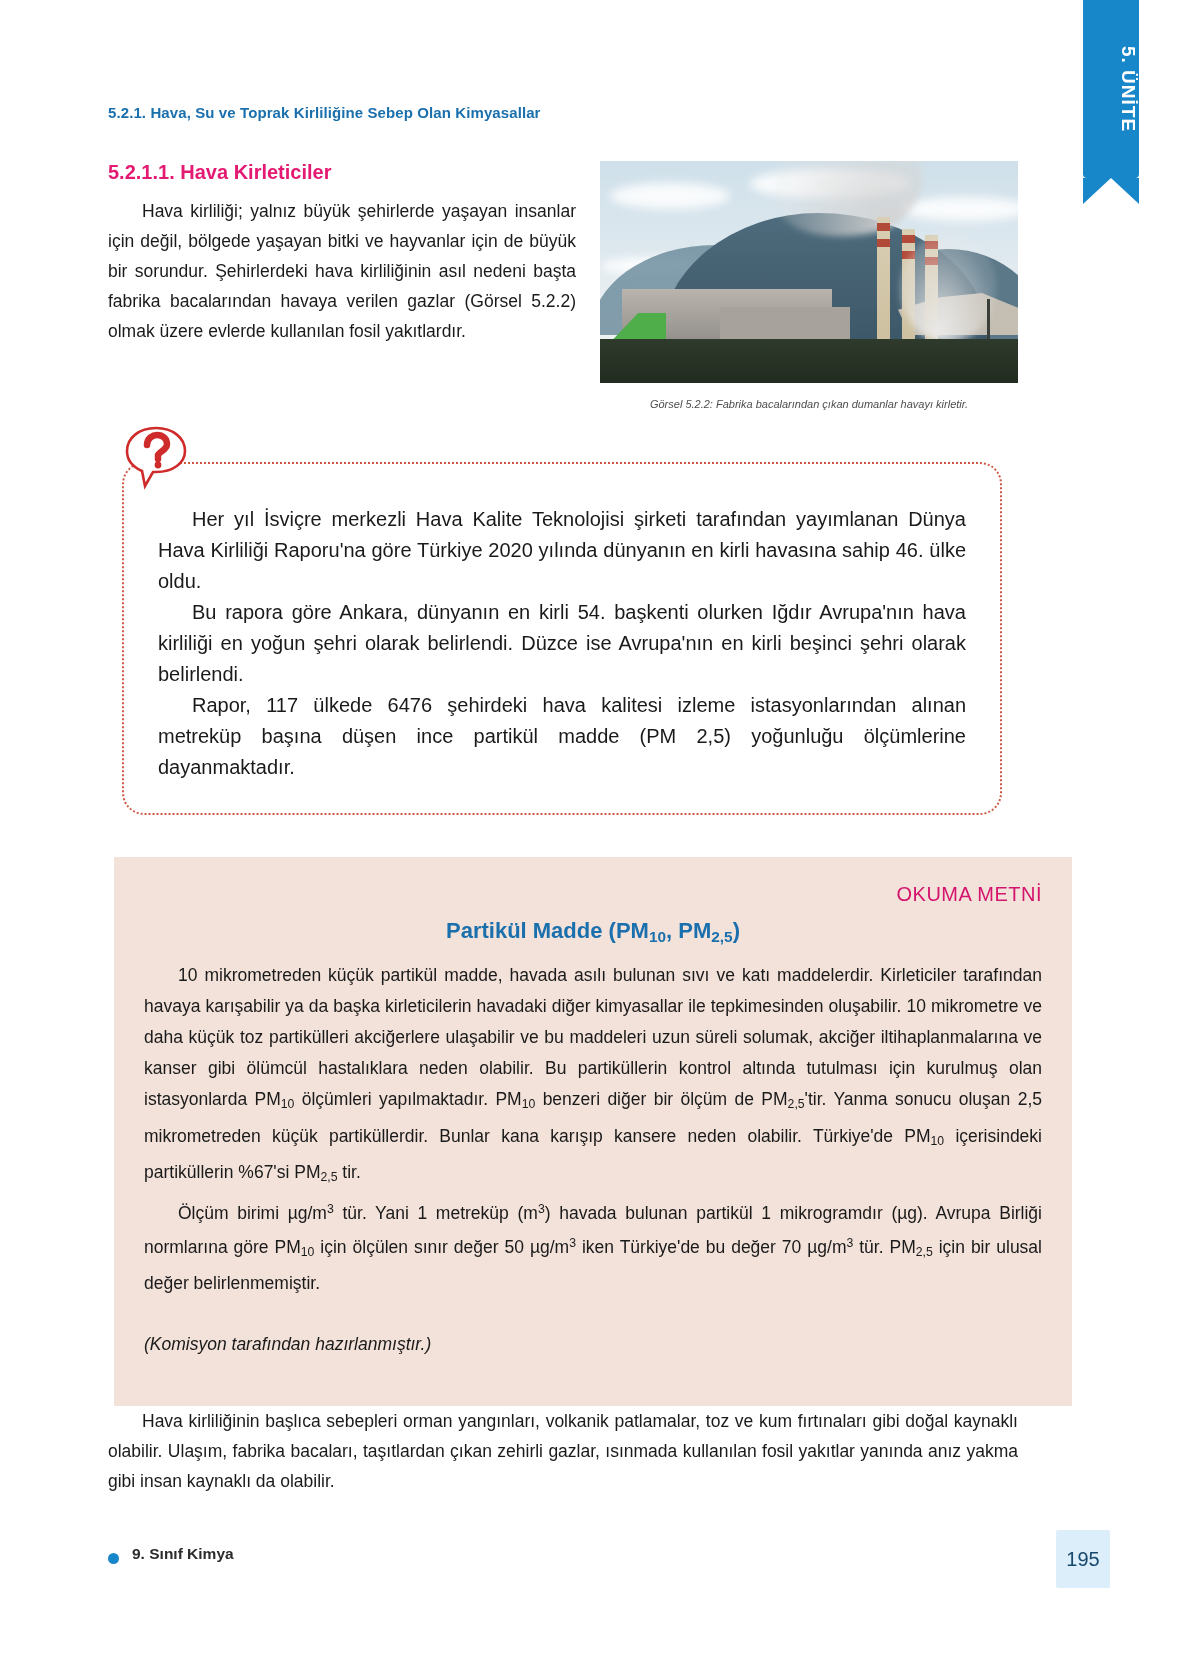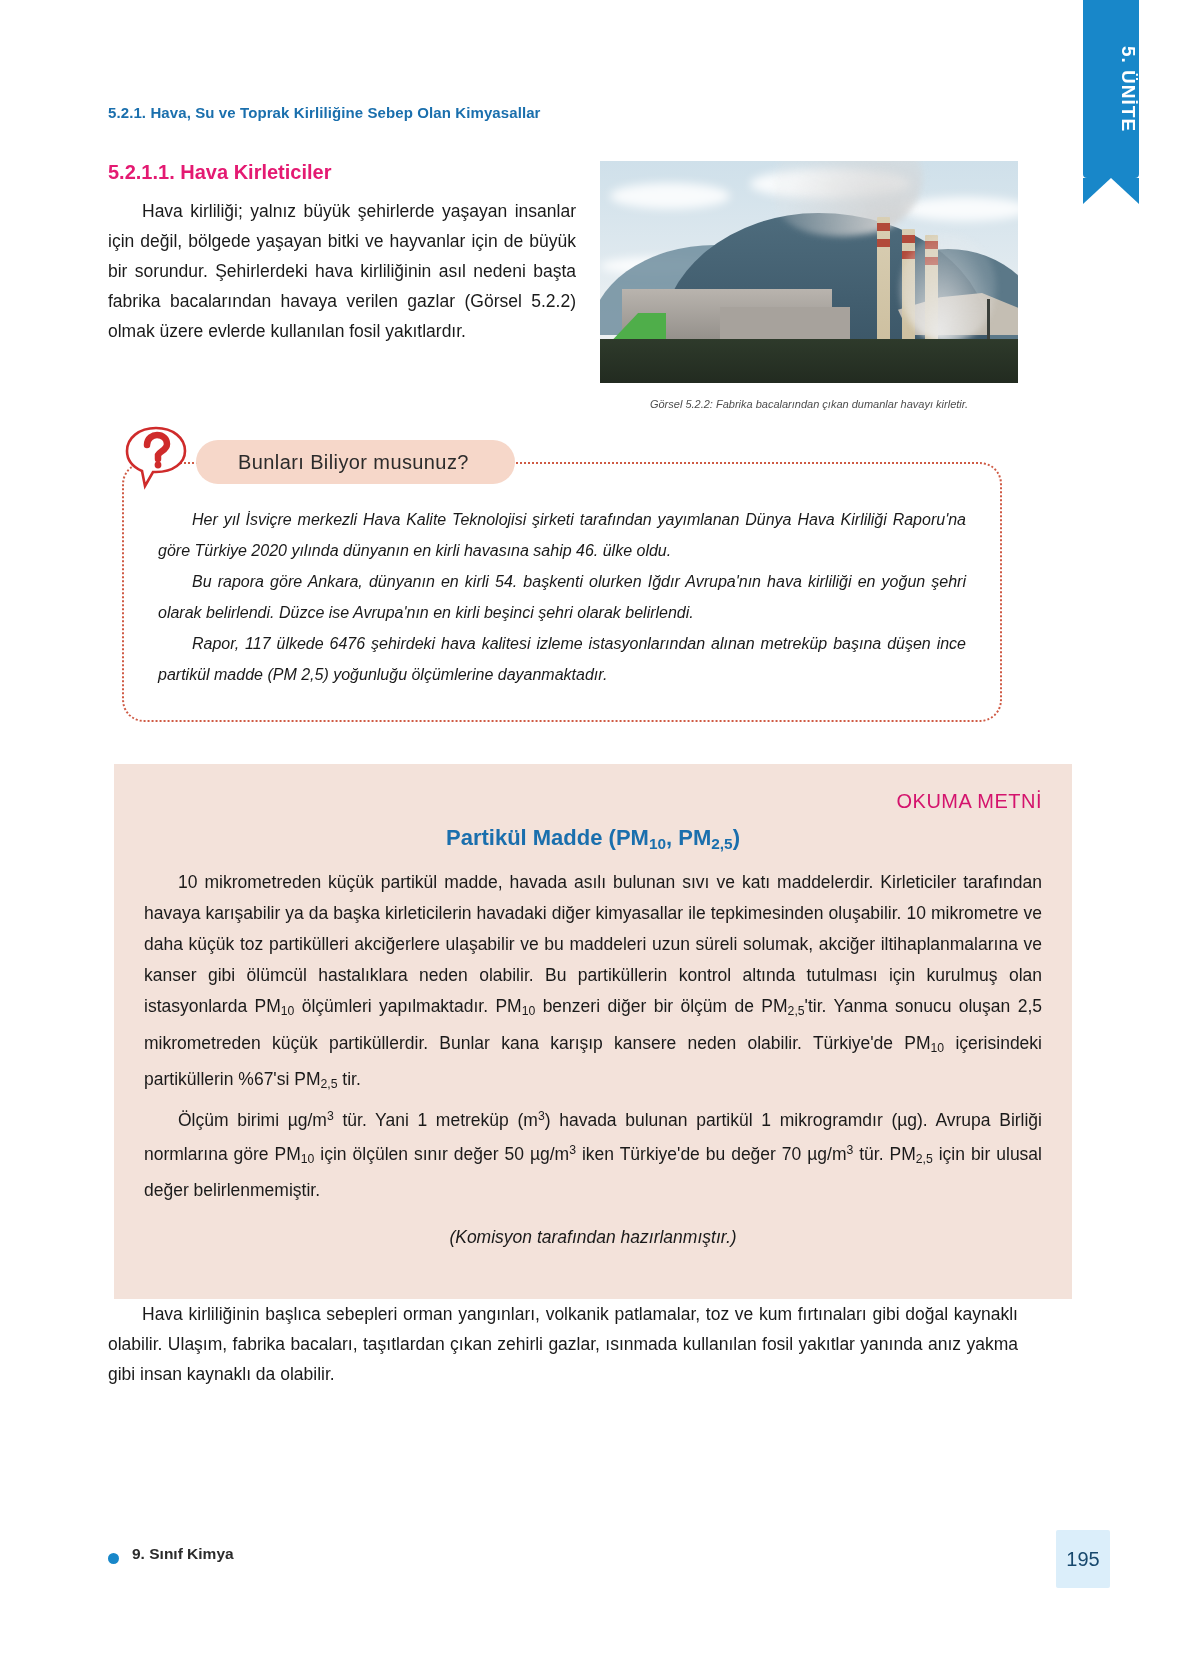--- a/index.html
+++ b/index.html
@@ -280,26 +280,25 @@
   }
   .dyk-bubble {
     position: absolute;
     left: 0;
     top: -38px;
     width: 68px;
     height: 68px;
     z-index: 4;
   }
   .dyk-text {
-    font-size: 16px;
+    font-size: 20px;
     line-height: 31px;
     text-align: justify;
     margin: 0;
     text-indent: 34px;
-    font-style: italic;
   }
 
   
   .reading {
     margin-top: 42px;
     margin-left: 6px;
     width: 958px;
     background: #f3e2da;
     padding: 26px 30px 46px 30px;
     box-sizing: border-box;
@@ -320,24 +319,24 @@
     margin: 0 0 14px 0;
   }
   .reading p {
     font-size: 17.5px;
     line-height: 31px;
     text-align: justify;
     margin: 0;
     text-indent: 34px;
   }
   .reading .credit {
-    text-align: center;
+    text-align: left;
     font-style: italic;
     font-size: 17.5px;
-    margin-top: 16px;
+    margin-top: 30px;
     text-indent: 0;
   }
   sub { font-size: 70%; vertical-align: -0.28em; }
   sup { font-size: 70%; vertical-align: 0.45em; }
 
   
   .closing {
     margin-top: 36px;
     width: 910px;
   }
@@ -445,23 +444,20 @@
     </div>
 
     <div class="dyk-wrap">
       <div class="dyk-bubble">
         <svg width="68" height="68" viewBox="0 0 68 68" xmlns="http://www.w3.org/2000/svg">
           <path d="M34 4 C17 4 5 14 5 27 C5 36 11 43 20 47 L23 62 L31 48 C32 48 33 48 34 48 C51 48 63 39 63 27 C63 14 51 4 34 4 Z" fill="#ffffff" stroke="#cf2b2b" stroke-width="2.6"></path>
           <path d="M25 21 C25 14 31 11 35 11 C41 11 45 15 45 20 C45 26 38 27 36 31 L36 35" fill="none" stroke="#cf2b2b" stroke-width="6.5" stroke-linecap="round"></path>
           <circle cx="36" cy="41" r="3.4" fill="#cf2b2b"></circle>
         </svg>
       </div>
-      <div class="dyk-header">
-        <span class="dyk-header-label">Bunları Biliyor musunuz?</span>
-      </div>
       <div class="dyk-box">
         <p class="dyk-text">Her yıl İsviçre merkezli Hava Kalite Teknolojisi şirketi tarafından yayımlanan Dünya Hava Kirliliği Raporu'na göre Türkiye 2020 yılında dünyanın en kirli havasına sahip 46. ülke oldu.</p>
         <p class="dyk-text">Bu rapora göre Ankara, dünyanın en kirli 54. başkenti olurken Iğdır Avrupa'nın hava kirliliği en yoğun şehri olarak belirlendi. Düzce ise Avrupa'nın en kirli beşinci şehri olarak belirlendi.</p>
         <p class="dyk-text">Rapor, 117 ülkede 6476 şehirdeki hava kalitesi izleme istasyonlarından alınan metreküp başına düşen ince partikül madde (PM 2,5) yoğunluğu ölçümlerine dayanmaktadır.</p>
       </div>
     </div>
 
     <div class="reading">
       <div class="reading-title">OKUMA METNİ</div>
       <div class="reading-subtitle">

